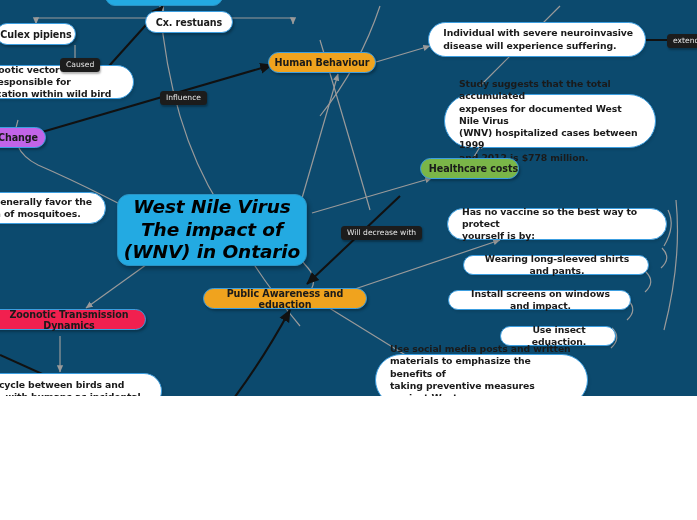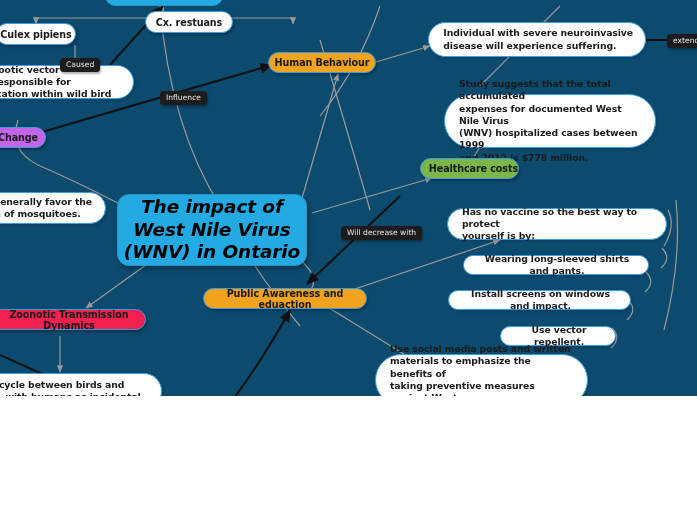--- a/index.html
+++ b/index.html
@@ -211,40 +211,40 @@
   <div class="node pill green" style="left:420px; top:158px; width:99px; height:21px;">
     <span>Healthcare costs</span>
   </div>
 
   <div class="node plain" style="left:-30px; top:192px; width:136px; height:32px; white-space:pre-line;">
     <span>s generally favor the
 ion of mosquitoes.</span>
   </div>
 
   <div class="node center" style="left:117px; top:194px; width:190px; height:72px; flex-direction:column;">
+    <span>West Nile Virus</span>
     <span>The impact of</span>
-    <span>West Nile Virus</span>
     <span>(WNV) in Ontario</span>
   </div>
 
   <div class="node plain" style="left:447px; top:208px; width:220px; height:32px; white-space:pre-line;justify-content:flex-end;">
     <span>Has no vaccine so the best way to protect
 yourself is by:</span>
   </div>
 
   <div class="node plain centered" style="left:463px; top:255px; width:186px; height:20px;">
     <span>Wearing long-sleeved shirts and pants.</span>
   </div>
 
   <div class="node plain centered" style="left:448px; top:290px; width:183px; height:20px;">
     <span>Install screens on windows and impact.</span>
   </div>
 
   <div class="node plain centered" style="left:500px; top:326px; width:116px; height:20px;">
-    <span>Use vector repellent.</span>
+    <span>Use insect eduaction.</span>
   </div>
 
   <div class="node pill orange" style="left:203px; top:288px; width:164px; height:21px;">
     <span>Public Awareness and eduaction</span>
   </div>
 
   <div class="node plain" style="left:375px; top:354px; width:213px; height:52px; white-space:pre-line;">
     <span>Use social media posts and written
 materials to emphasize the benefits of
 taking preventive measures against West

